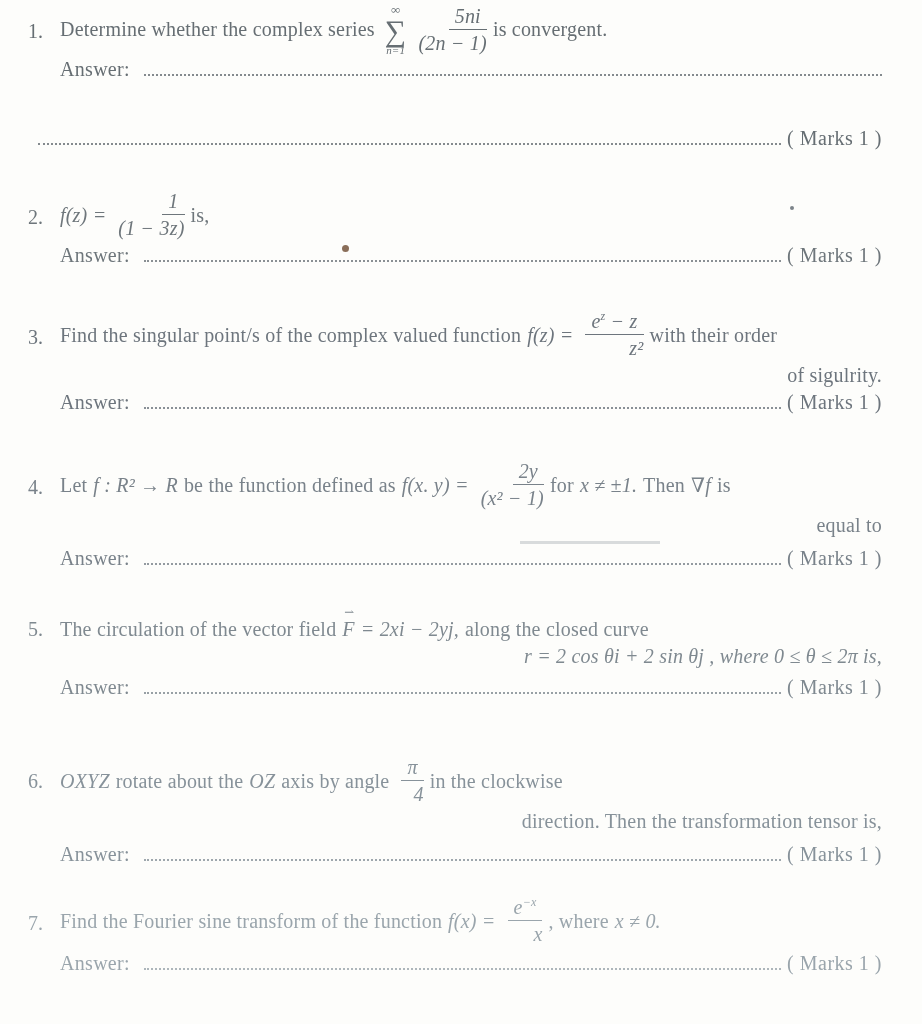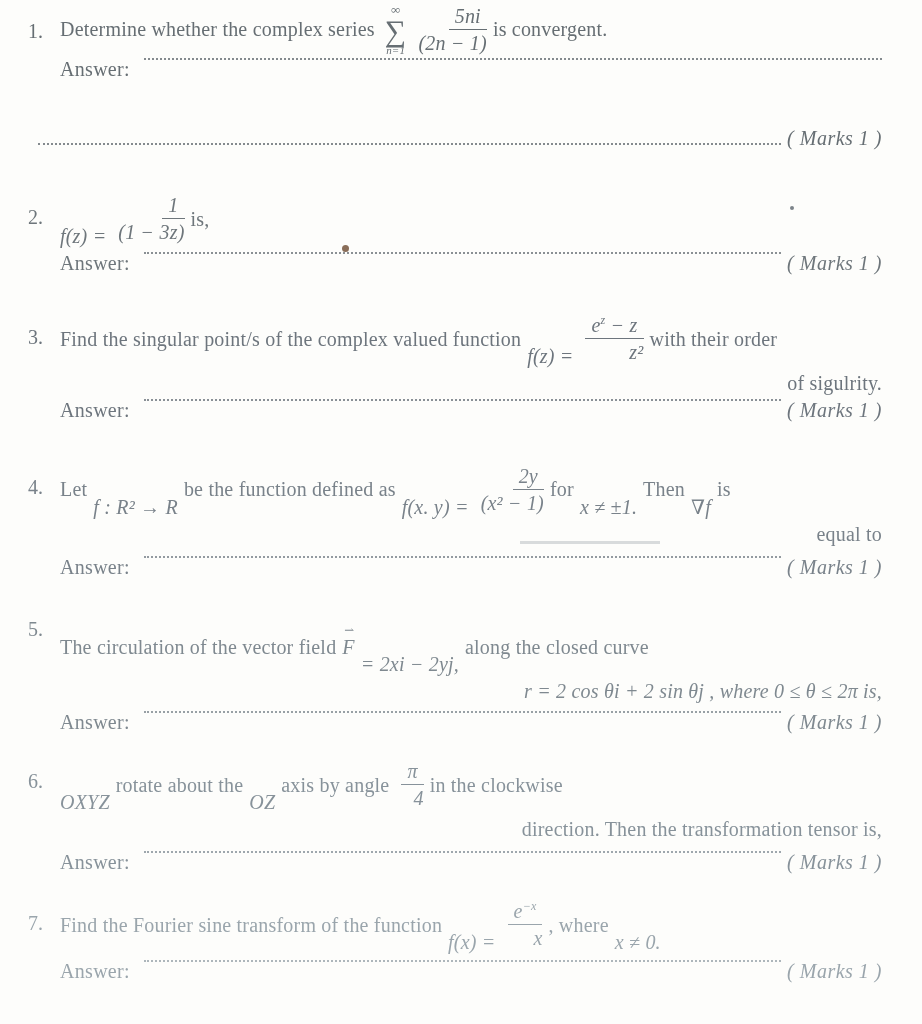--- a/index.html
+++ b/index.html
@@ -20,44 +20,44 @@
   .q5 { top:618px; color:#7f8990; }
   .q6 { top:756px; color:#87929a; }
   .q7 { top:896px; color:#9aa5ac; }
 
   .qrow { display:flex; align-items:flex-start; }
   .qnum { width:32px; flex:0 0 32px; padding-top:0; }
   .qbody { flex:1; }
 
   .qline { display:flex; align-items:center; flex-wrap:nowrap; white-space:nowrap; letter-spacing:0.2px; }
   .qline > span { margin-right:6px; }
-  .mathv { font-style:italic;margin-top:35px; }
+  .mathv { font-style:italic; }
 
   
   .frac { display:inline-flex; flex-direction:column; align-items:flex-end; font-style:italic; margin:0 6px; line-height:1.15; }
   .frac .fnum { padding:0 6px 1px 6px; border-bottom:1.6px solid currentColor; }
   .frac .fden { padding-top:2px; }
 
   
   .sum { display:inline-flex; flex-direction:column; align-items:center; line-height:0.9; margin:0 8px 0 4px; }
   .sum .stop { font-size:13px; }
   .sum .ssym { font-size:30px; line-height:1; }
   .sum .ssub { font-size:11px; font-style:italic; }
 
   sup.msup { font-size:12px; font-style:italic; vertical-align:super; line-height:0; }
 
   
   .vec { position:relative; font-style:italic; display:inline-block; margin-right:2px; }
   .vec .varrow { position:absolute; top:-13px; left:2px; font-size:12px; font-style:normal; }
 
   
-  .ansrow { display:flex; align-items:flex-start; }
+  .ansrow { display:flex; align-items:flex-end; }
   .anslabel { margin-right:14px; letter-spacing:0.3px; }
   .dots { flex:1; border-bottom:2px dotted currentColor; opacity:0.8; margin-bottom:5px; }
-  .marks { font-style:italic; white-space:nowrap; margin-left:6px; letter-spacing:0.5px; }
+  .marks { white-space:nowrap; margin-left:6px; letter-spacing:0.5px; }
 
   .line2 { margin-top:4px; letter-spacing:0.2px;text-align:right; }
 
   
   .q1 .ansrow1 { margin-top:2px; }
   .q1 .marksrow { margin-top:46px; margin-left:-22px; display:flex; align-items:flex-end; }
 
   .q2 .ansrow { margin-top:4px; }
   .q3 .ansrow { margin-top:4px; }
   .q4 .ansrow { margin-top:10px; }

